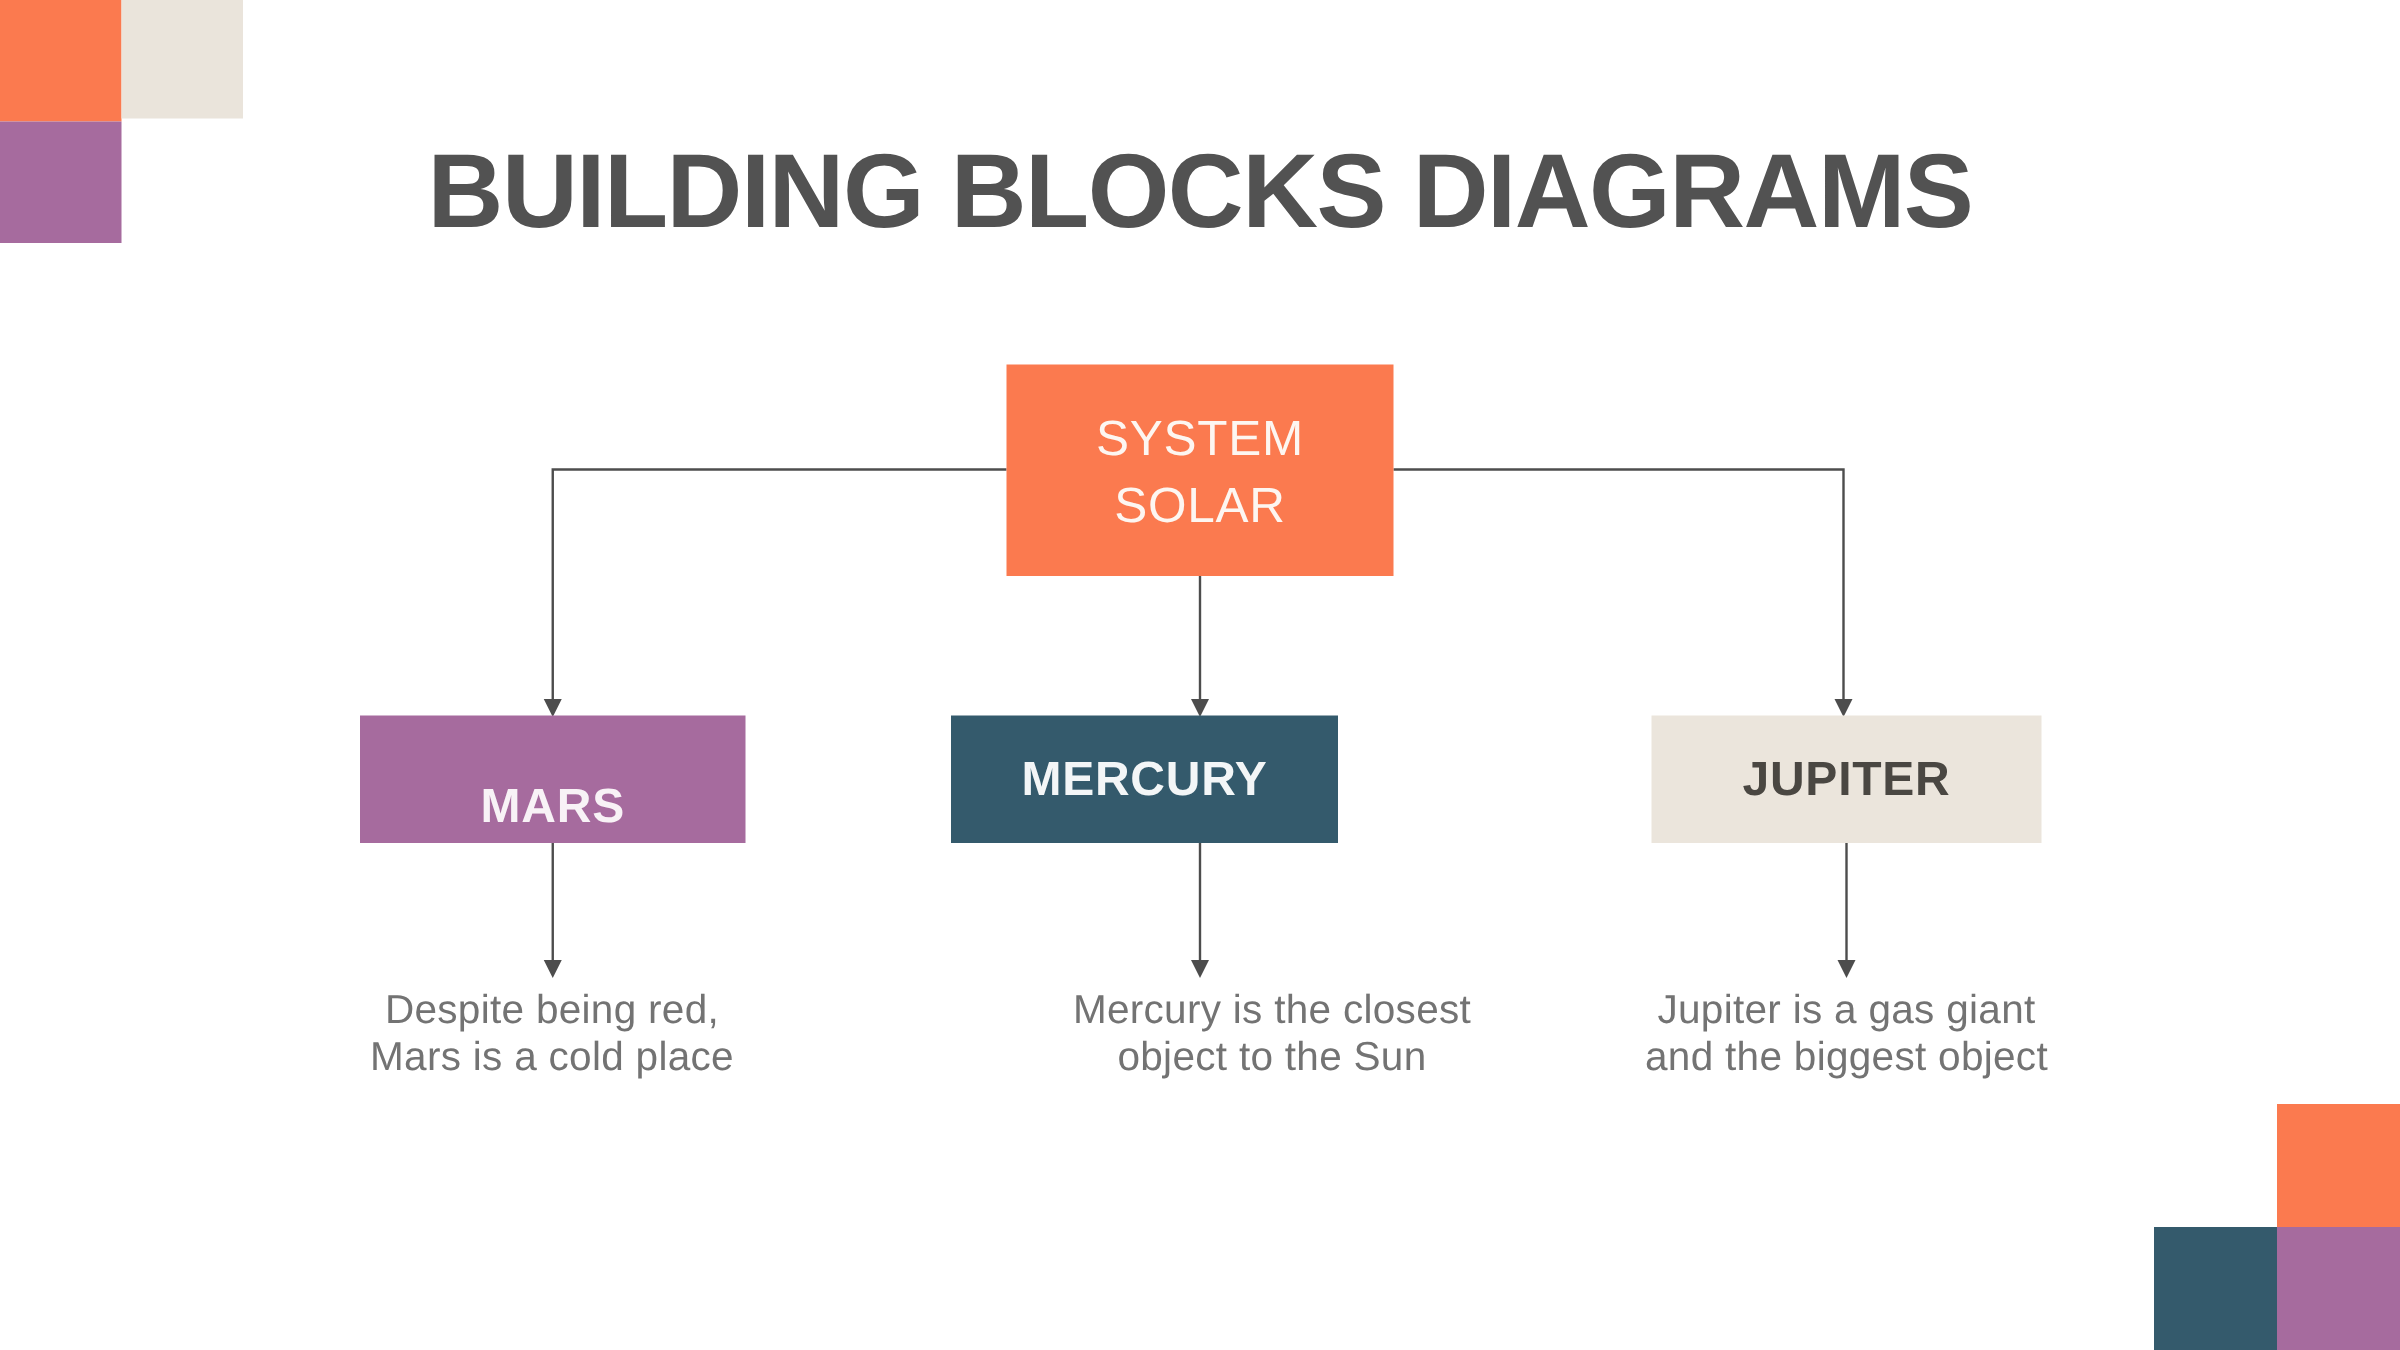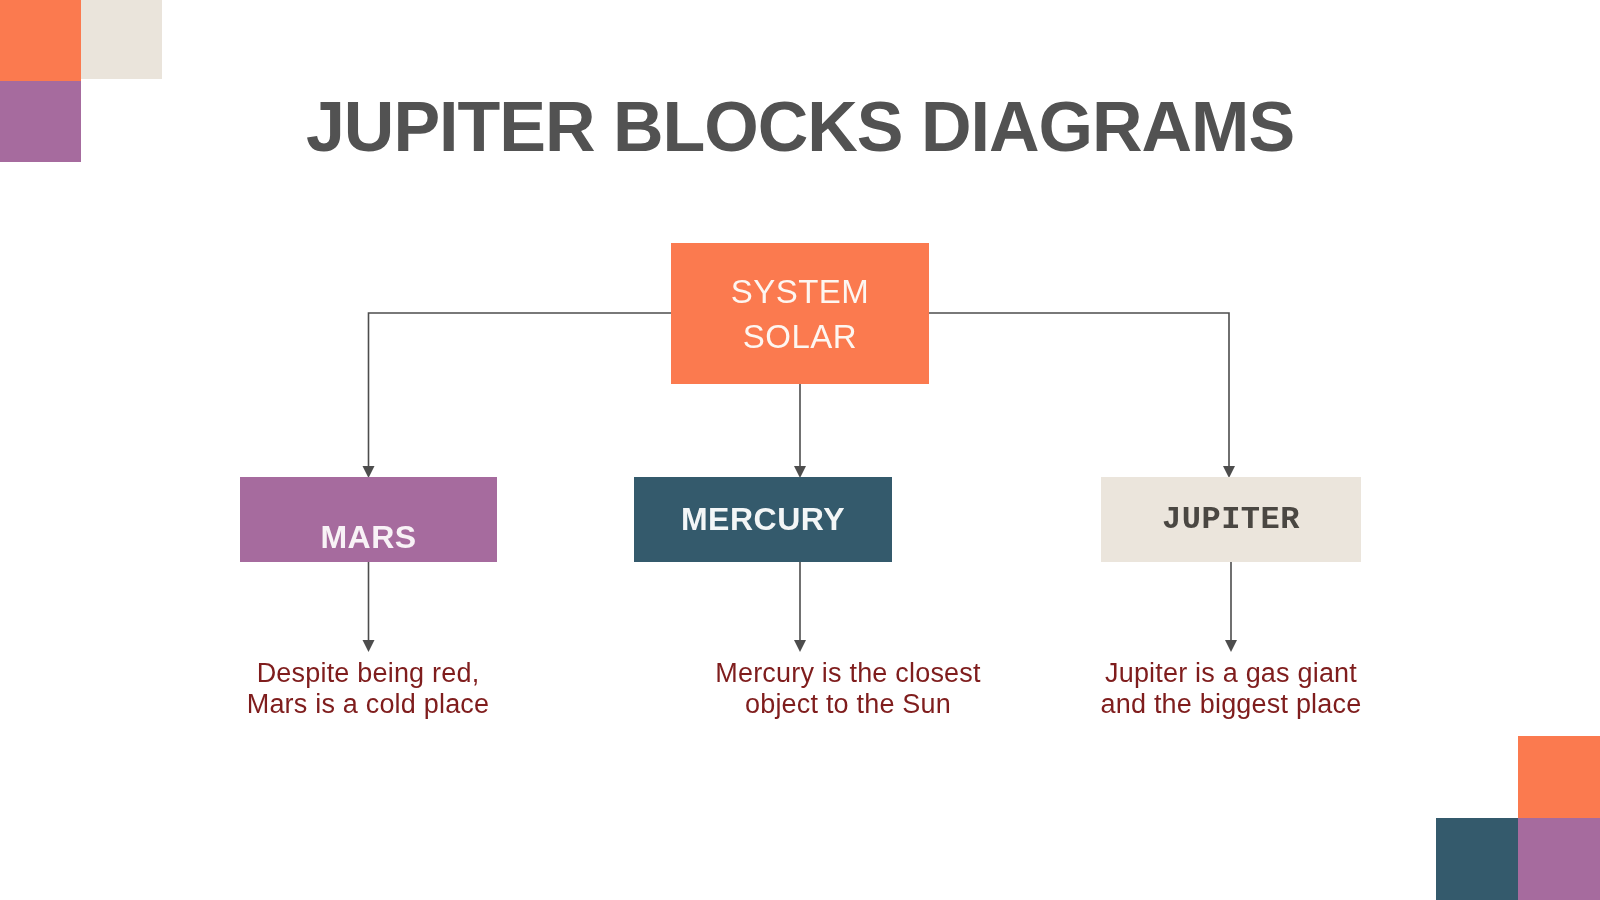--- a/index.html
+++ b/index.html
@@ -73,34 +73,33 @@
   .node-mercury {
     left: 634px;
     width: 258px;
     background: #345A6C;
   }
   .node-mercury .node-label { color: #F3F6F7; }
   .node-jupiter {
     left: 1101px;
     width: 260px;
     background: #EBE5DC;
-    font-family: Liberation Mono, monospace;
   }
   .node-jupiter .node-label { color: #4A4742; }
 
   
   .description {
     position: absolute;
     top: 658px;
     width: 420px;
     transform: translateX(-50%);
     text-align: center;
     font-size: 27px;
     line-height: 31px;
-    color: #7f1d1d;
+    color: #737373;
     white-space: pre-line;
     letter-spacing: 0.2px;
   }
   .desc-mars    { left: 368px; }
   .desc-mercury { left: 848px; }
   .desc-jupiter { left: 1231px; }
 
   
   .connectors {
     position: absolute;
@@ -136,21 +135,21 @@
 
   .br-orange { right: 0;    bottom: 82px; width: 82px; height: 82px; }
   .br-teal   { right: 82px; bottom: 0;    width: 82px; height: 82px; }
   .br-purple { right: 0;    bottom: 0;    width: 82px; height: 82px; }
 </style>
 </head>
 <body>
 
 <div class="canvas">
 
-  <div class="title">JUPITER BLOCKS DIAGRAMS</div>
+  <div class="title">BUILDING BLOCKS DIAGRAMS</div>
 
   <svg class="connectors" viewBox="0 0 1600 900" aria-hidden="true">
 
     <polyline points="671,313 368.5,313 368.5,467"></polyline>
     <polygon points="362.5,466 374.5,466 368.5,478"></polygon>
 
     <polyline points="929,313 1229,313 1229,467"></polyline>
     <polygon points="1223,466 1235,466 1229,478"></polygon>
 
     <line x1="800" y1="384" x2="800" y2="467"></line>
@@ -179,21 +178,21 @@
   </div>
   <div class="node node-child node-jupiter">
     <div class="node-label">JUPITER</div>
   </div>
 
   <div class="description desc-mars">Despite being red,
 Mars is a cold place</div>
   <div class="description desc-mercury">Mercury is the closest
 object to the Sun</div>
   <div class="description desc-jupiter">Jupiter is a gas giant
-and the biggest place</div>
+and the biggest object</div>
 
   <div class="square sq-orange tl-orange"></div>
   <div class="square sq-cream tl-cream"></div>
   <div class="square sq-purple tl-purple"></div>
 
   <div class="square sq-orange br-orange"></div>
   <div class="square sq-teal br-teal"></div>
   <div class="square sq-purple br-purple"></div>
 
 </div>

